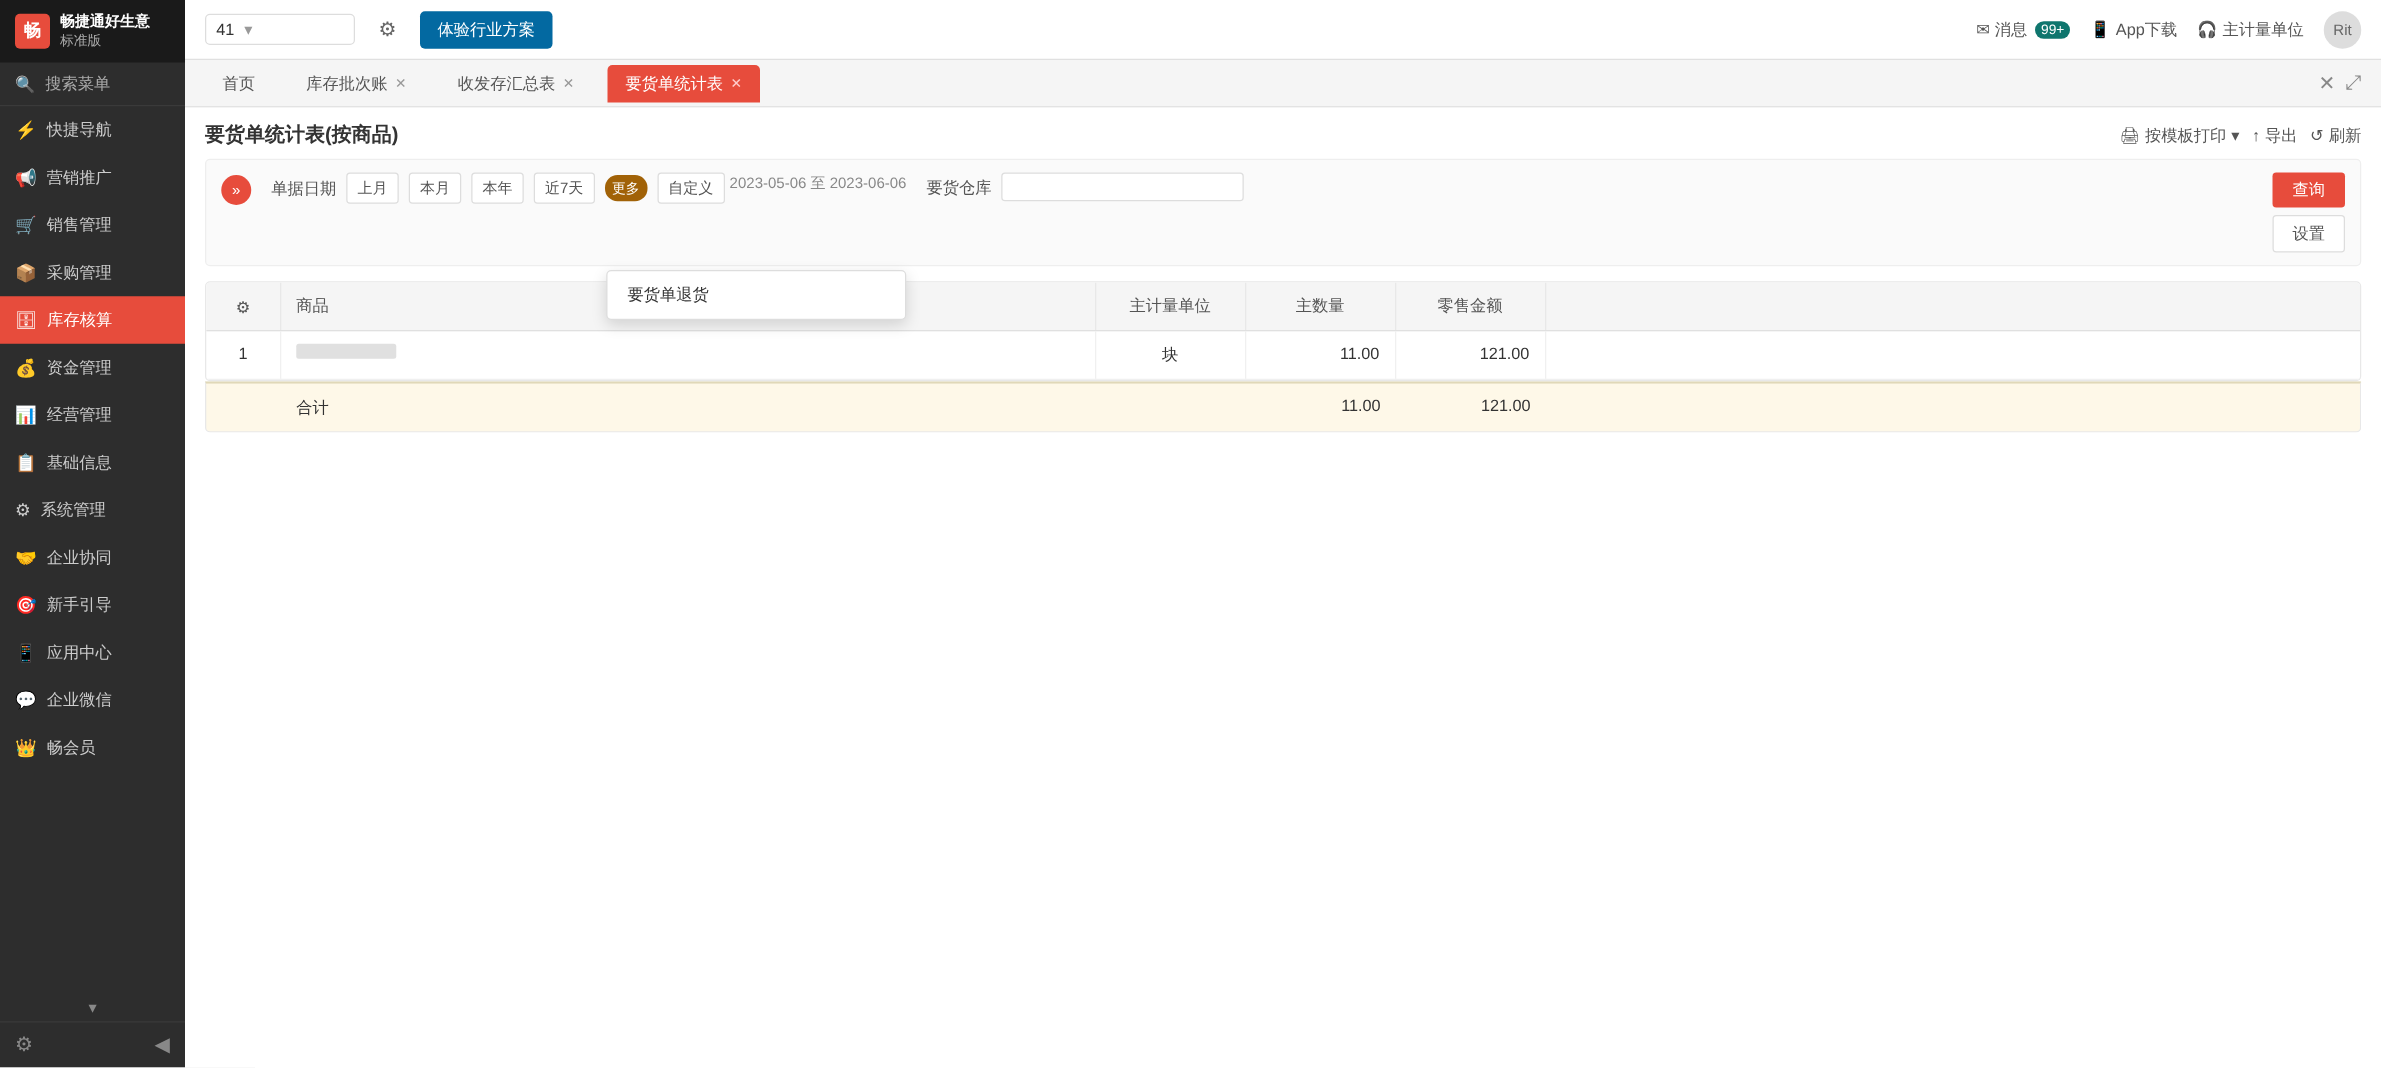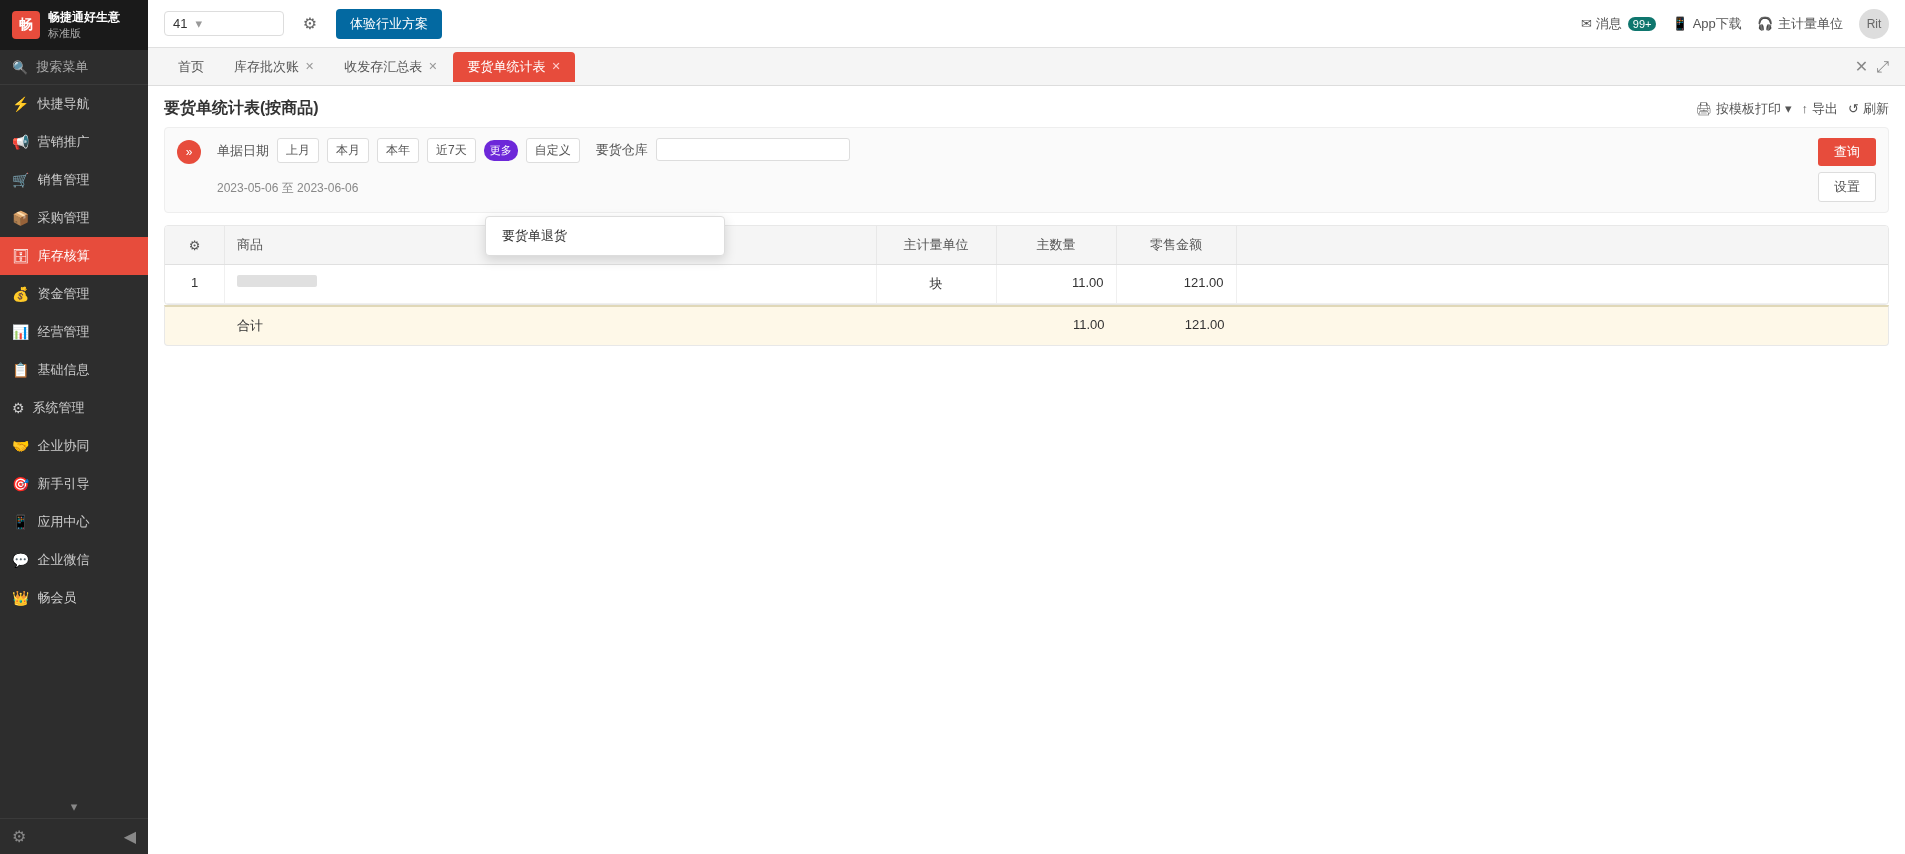--- a/index.html
+++ b/index.html
@@ -140,21 +140,21 @@
 
     
     .tabs-bar {
       display: flex;
       align-items: center;
       background: #f5f5f5;
       border-bottom: 1px solid #ddd;
       padding: 0 16px;
       height: 38px;
       flex-shrink: 0;
-      gap: 2px;
+      gap: 13px;
     }
     .tab {
       display: flex;
       align-items: center;
       padding: 6px 14px;
       font-size: 13px;
       color: #555;
       cursor: pointer;
       border-radius: 4px 4px 0 0;
       gap: 6px;
@@ -201,36 +201,36 @@
       width: 24px; height: 24px;
       background: #e74c3c;
       border-radius: 50%;
       display: flex; align-items: center; justify-content: center;
       color: #fff; cursor: pointer; font-size: 12px;
       flex-shrink: 0;
       margin-top: 2px;
     }
     .filter-group {
       display: flex;
-      flex-direction: column;
-      gap: 17px;
+      flex-direction: row;
+      gap: 4px;
     }
     .filter-row { display: flex; align-items: center; gap: 8px; }
     .filter-label { font-size: 13px; color: #555; white-space: nowrap; }
     .date-btn {
       padding: 3px 8px;
       border: 1px solid #ddd;
       border-radius: 3px;
       font-size: 12px;
       color: #555;
       cursor: pointer;
       background: #fff;
     }
     .date-badge {
-      background: #6d28d9;
+      background: #a16207;
       color: #fff;
       border-radius: 10px;
       padding: 3px 6px;
       font-size: 11px;
       cursor: pointer;
     }
     .date-custom {
       padding: 3px 8px;
       border: 1px solid #ddd;
       border-radius: 3px;

